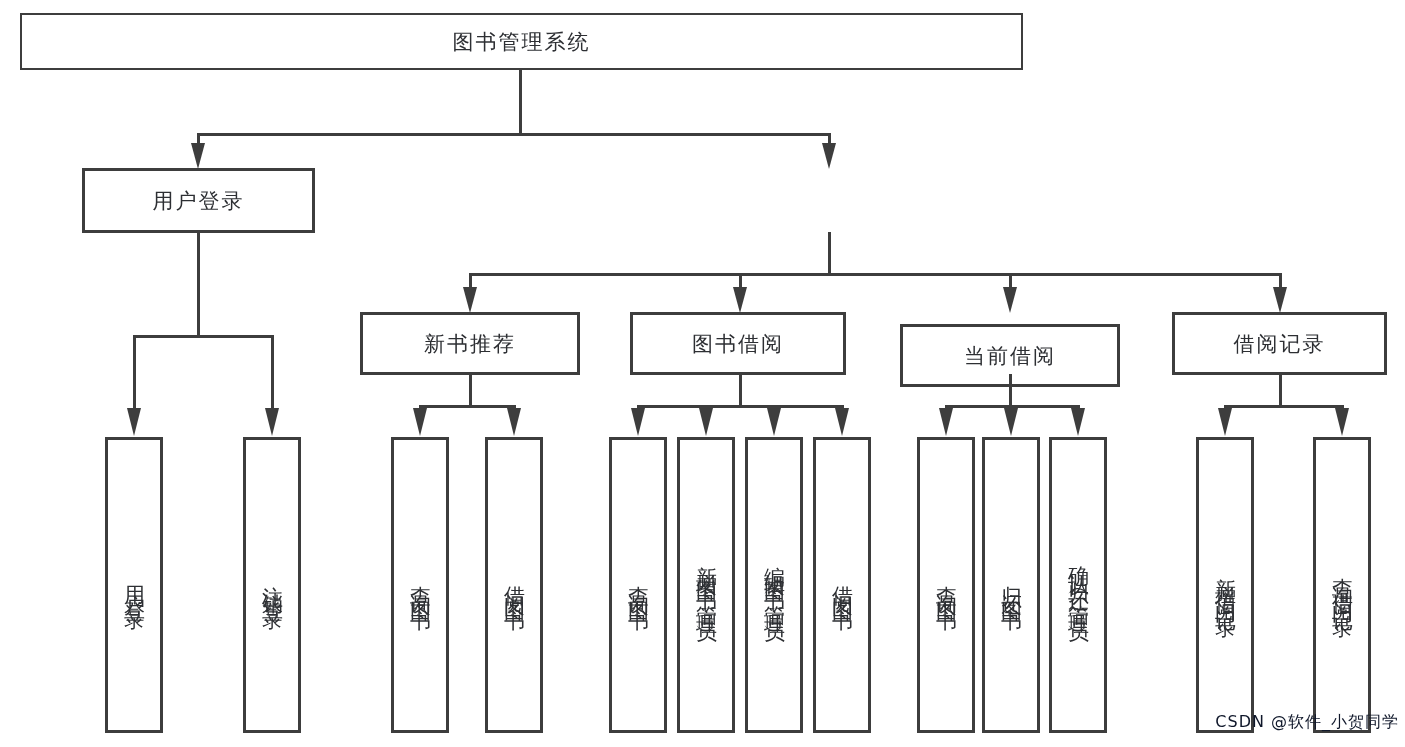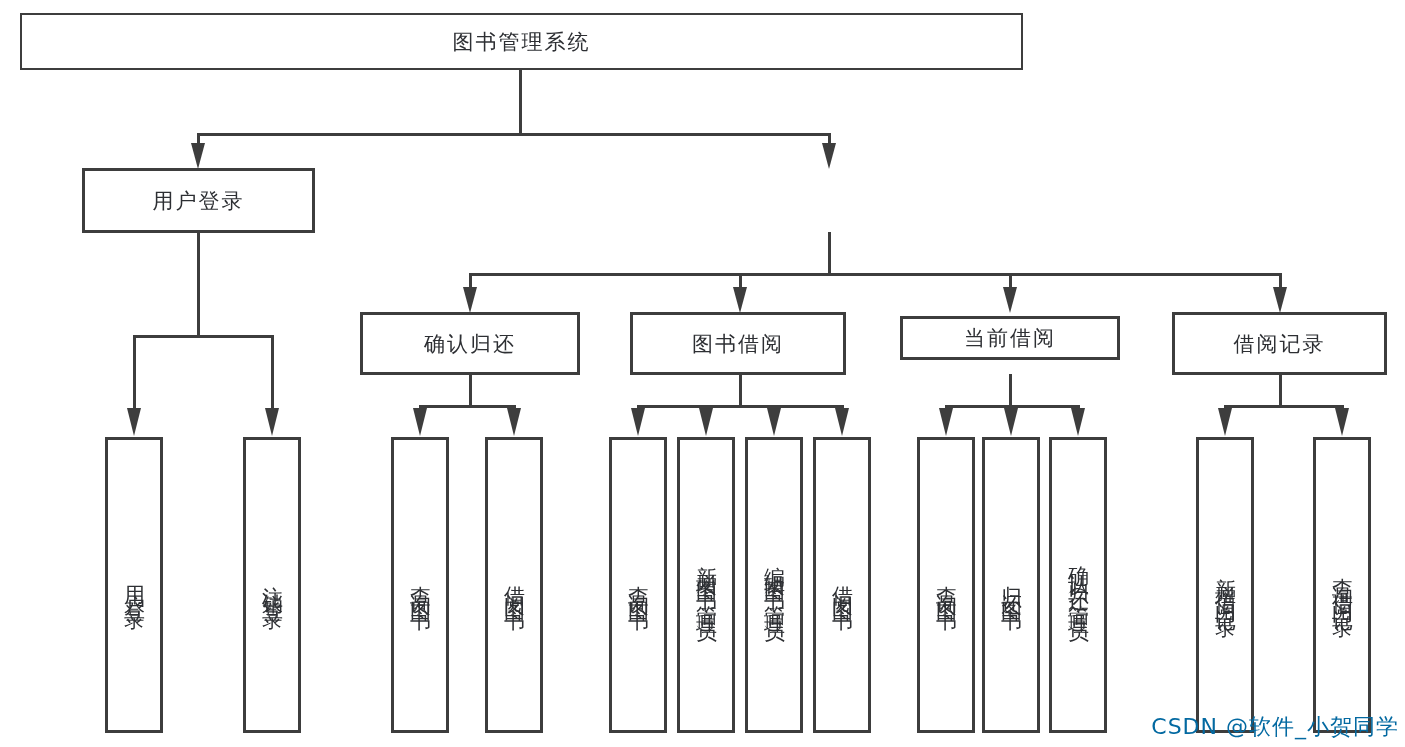--- a/index.html
+++ b/index.html
@@ -27,46 +27,46 @@
   .vline { position:absolute; width:3px; background:#3d3d3d; }
   .hline { position:absolute; height:3px; background:#3d3d3d; }
   .arrow {
     position:absolute; width:0; height:0;
     border-left:7px solid transparent; border-right:7px solid transparent;
     border-top:26px solid #3d3d3d;
   }
   .arrow.leafhead { border-top-width:28px; }
   .watermark {
     position:absolute; right:6px; top:712px; z-index:5;
-    font-size:22px; letter-spacing:1px; color:#0369a1;
+    font-size:16px; letter-spacing:1px; color:#0f172a;
   }
 </style>
 </head>
 <body>
 
 <div class="canvas">
 
   <div class="node root" style="left:20px;top:13px;width:1003px;height:57px">
     <span>图书管理系统</span>
   </div>
 
   <div class="node" style="left:82px;top:168px;width:233px;height:65px">
     <span>用户登录</span>
   </div>
 
 
   <div class="node" style="left:360px;top:312px;width:220px;height:63px">
-    <span>确认归还</span>
+    <span>新书推荐</span>
   </div>
 
   <div class="node" style="left:630px;top:312px;width:216px;height:63px">
     <span>图书借阅</span>
   </div>
 
-  <div class="node" style="left:900px;top:316px;width:220px;height:44px">
+  <div class="node" style="left:900px;top:324px;width:220px;height:63px">
     <span>当前借阅</span>
   </div>
 
   <div class="node" style="left:1172px;top:312px;width:215px;height:63px">
     <span>借阅记录</span>
   </div>
 
   <div class="leaf" style="left:105px;top:437px;width:58px;height:296px">
     <span class="vtext">用户登录</span>
   </div>

